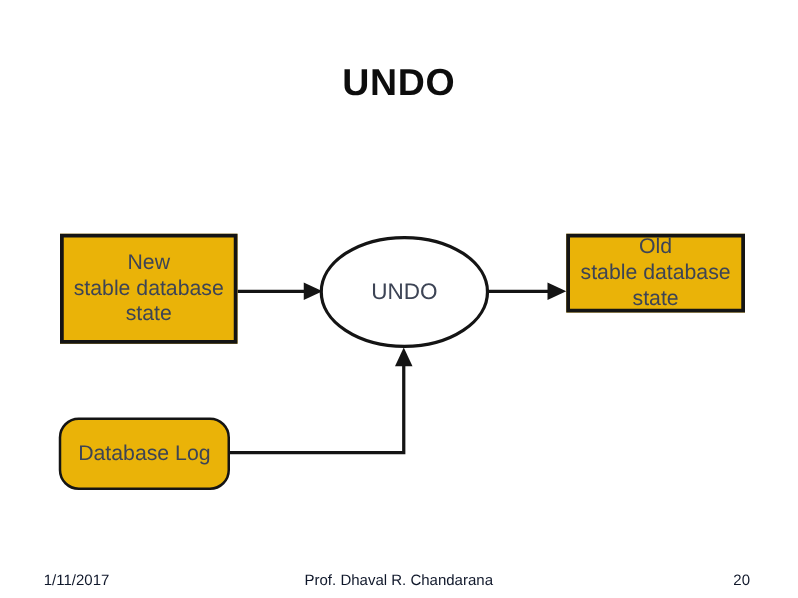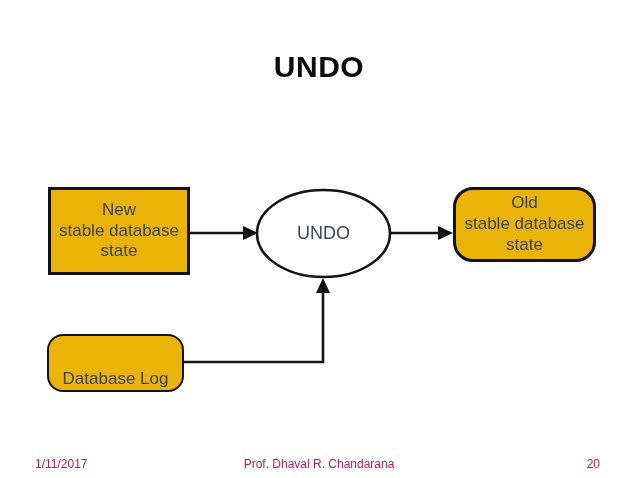--- a/index.html
+++ b/index.html
@@ -58,21 +58,21 @@
     top: 0;
     left: 0;
     width: 638px;
     height: 478px;
     pointer-events: none;
   }
   .footer-item {
     position: absolute;
     top: 425px;
     font-size: 12px;
-    color: #be185d;
+    color: #0f172a;
   }
   .footer-date { left: 35px; }
   .footer-author { left: 0; width: 100%; text-align: center; }
   .footer-page { right: 38px; }
 </style>
 </head>
 <body>
 
 <div class="slide">
 
@@ -101,27 +101,27 @@
   <div class="node rect-node" style="left:48px; top:155px; width:142px; height:88px;">
     <span class="label">New
 stable database
 state</span>
   </div>
 
   <div class="node ellipse-node" style="left:257px; top:158px; width:133px; height:87px;">
     <span class="label" style="font-size:18px;">UNDO</span>
   </div>
 
-  <div class="node rect-node" style="left:453px; top:155px; width:143px; height:75px;border-radius:20px;">
+  <div class="node rect-node" style="left:453px; top:155px; width:143px; height:63px;">
     <span class="label">Old
 stable database
 state</span>
   </div>
 
-  <div class="node rounded-node" style="left:47px; top:302px; width:137px; height:58px;align-items:flex-end;">
+  <div class="node rounded-node" style="left:47px; top:302px; width:137px; height:58px;">
     <span class="label">Database Log</span>
   </div>
 
   <div class="footer-item footer-date">1/11/2017</div>
   <div class="footer-item footer-author">Prof. Dhaval R. Chandarana</div>
   <div class="footer-item footer-page">20</div>
 
 </div>
 
 </body></html>

